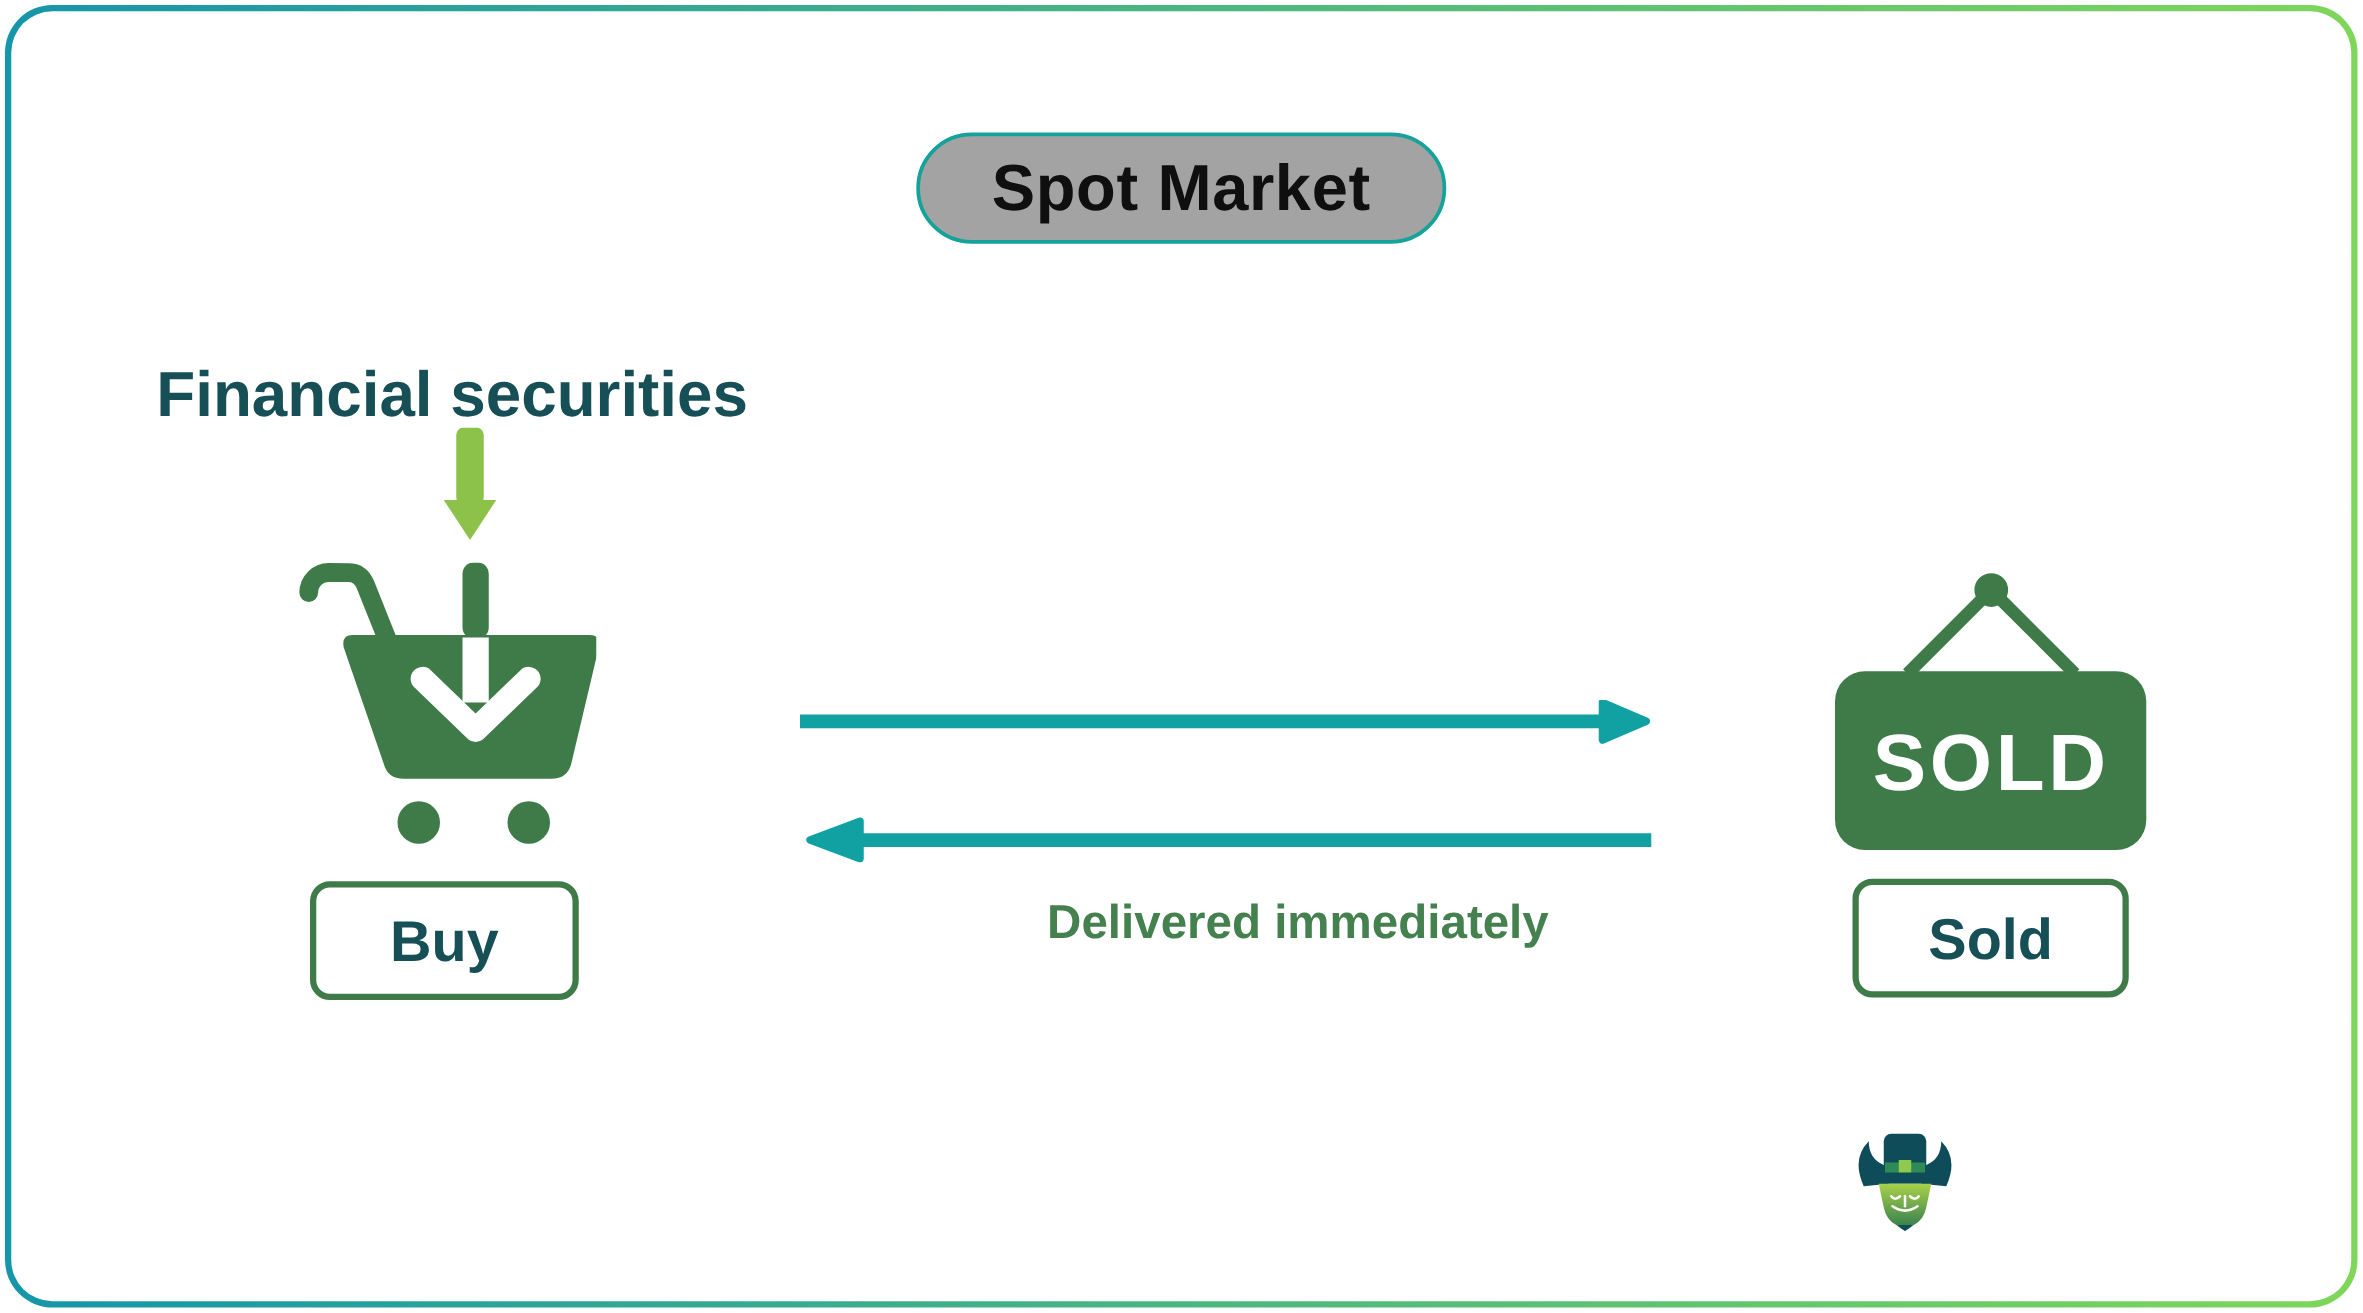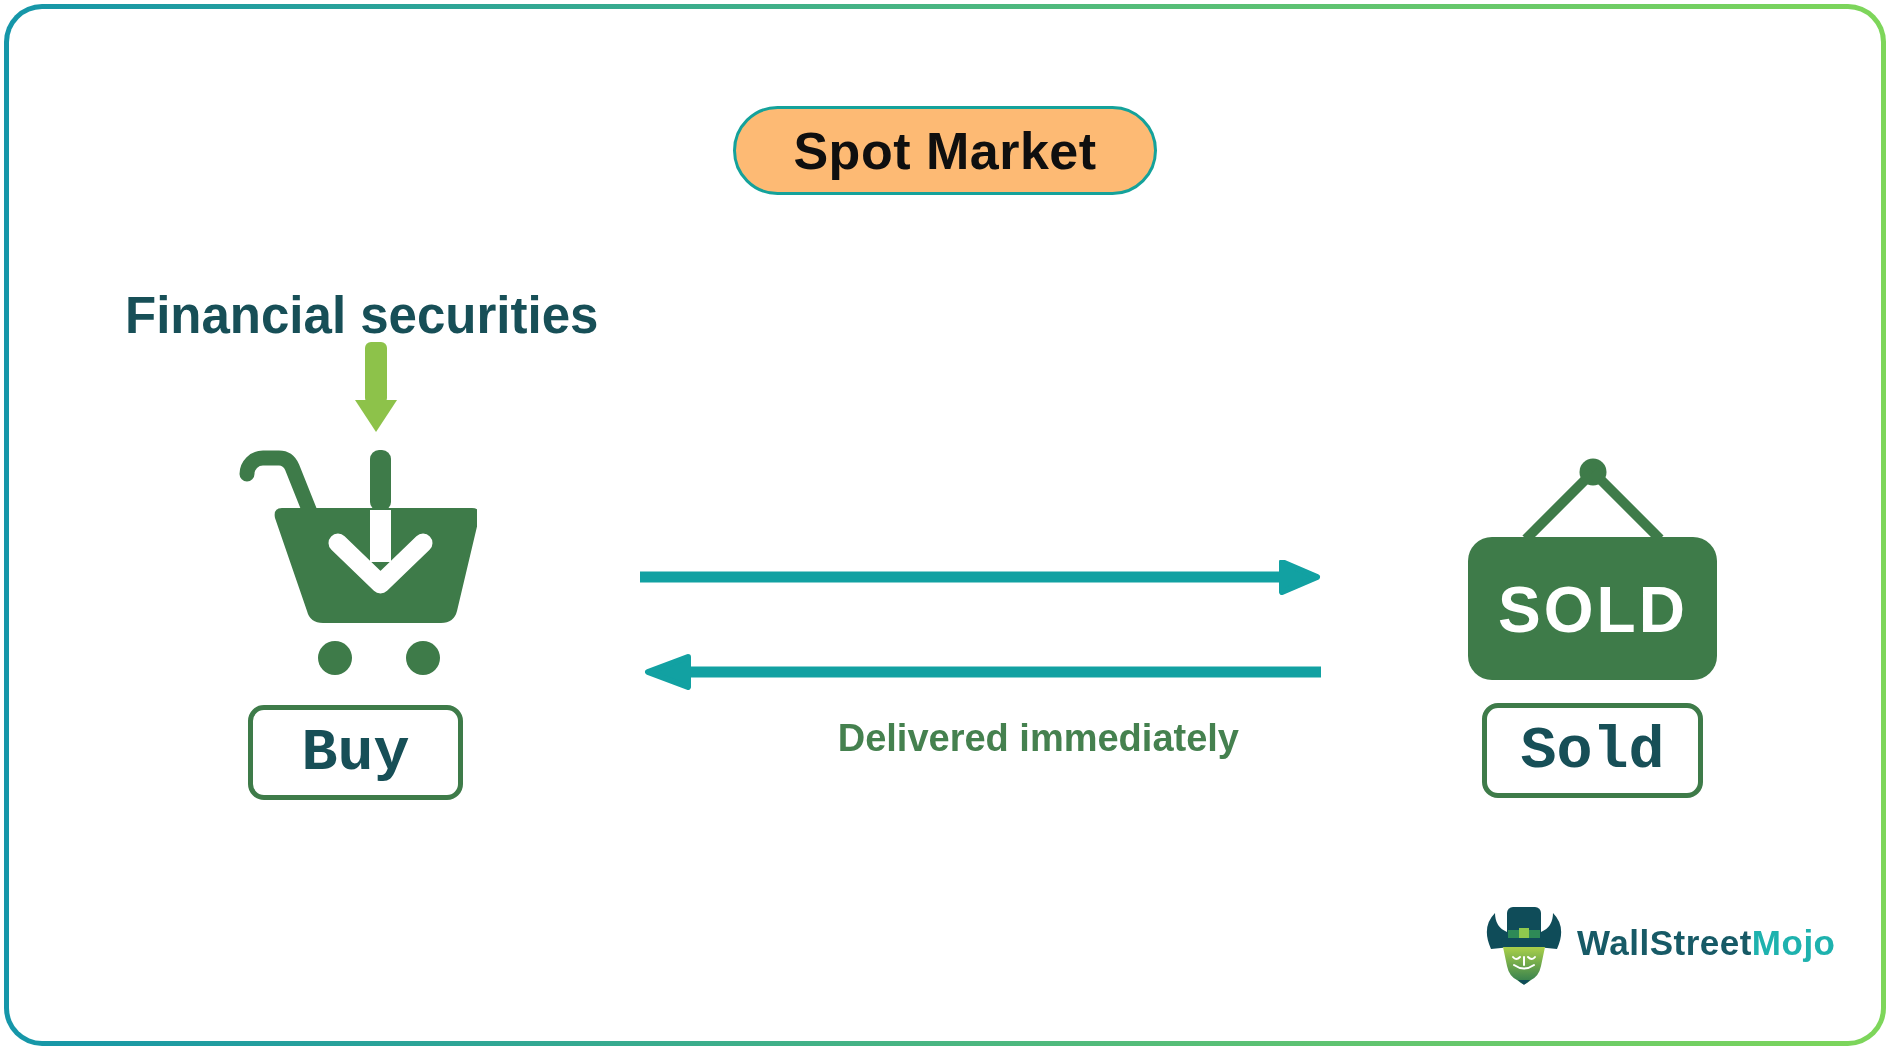--- a/index.html
+++ b/index.html
@@ -7,40 +7,40 @@
     position:relative;width:1890px;height:1050px;background:#ffffff;overflow:hidden;
     font-family:"Liberation Sans",sans-serif;
   }
   
   .frame{position:absolute;inset:4px;border-radius:38px;
     background:linear-gradient(90deg,var(--border-gradient-start,#1596a9),var(--border-gradient-end,#7ed65a));}
   .frame-inner{position:absolute;inset:5px;border-radius:33px;background:#ffffff;}
 
   .pill{
     position:absolute;left:733px;top:106px;width:424px;height:89px;
-    border:3px solid var(--pill-border,#14a29b);border-radius:46px;background:#fdba74;
+    border:3px solid var(--pill-border,#14a29b);border-radius:46px;background:#a3a3a3;
     display:flex;align-items:center;justify-content:center;box-sizing:border-box;
   }
   .pill span{font-size:52px;font-weight:700;color:#0f0f0f;letter-spacing:.5px;}
 
   .fin-label{
     position:absolute;left:125px;top:286px;width:500px;text-align:left;
     font-size:51px;font-weight:700;color:var(--dark-teal-text,#19505a);
   }
 
   .green-arrow{position:absolute;left:354px;top:342px;}
   .cart-icon{position:absolute;left:237px;top:450px;}
   .flow-arrows{position:absolute;left:630px;top:560px;}
   .sign-icon{position:absolute;left:1462px;top:454px;}
 
   .label-box{
     position:absolute;background:#fff;border:5px solid var(--accent-green,#3e7b49);
     border-radius:16px;display:flex;align-items:center;justify-content:center;box-sizing:border-box;
   }
-  .label-box span{font-size:60px;font-weight:700;color:var(--dark-teal-text,#174f57);font-family:Liberation Mono, monospace;}
+  .label-box span{font-size:46px;font-weight:700;color:var(--dark-teal-text,#174f57);}
   .buy-box{left:248px;top:705px;width:215px;height:95px;}
   .sold-box{left:1482px;top:703px;width:221px;height:95px;}
 
   .delivered{
     position:absolute;left:639px;top:717px;width:600px;text-align:right;
     font-size:38px;font-weight:700;color:var(--delivered-green,#45814f);
   }
 
   .brand{position:absolute;left:1483px;top:901px;height:84px;display:flex;align-items:center;gap:12px;}
   .wordmark{font-size:35px;font-weight:700;letter-spacing:.5px;white-space:nowrap;}
@@ -125,18 +125,15 @@
       <rect x="25" y="29" width="32" height="9" fill="#2e8a57"></rect>
       <rect x="36" y="27" width="10" height="12" fill="#8fc94e"></rect>
       <rect x="18" y="37" width="46" height="9" rx="4.5" fill="#0f4c59"></rect>
       <path d="M20 46 L62 46 L58 65 Q56 75 48 79 L44 82 Q41 84 38 82 L34 79 Q26 75 24 65 Z" fill="url(#faceGrad)"></path>
       <path d="M30 56 Q33 60 37 56" stroke="#ffffff" stroke-width="2" fill="none" stroke-linecap="round"></path>
       <path d="M45 56 Q49 60 52 56" stroke="#ffffff" stroke-width="2" fill="none" stroke-linecap="round"></path>
       <path d="M31 64 Q41 71 51 64" stroke="#ffffff" stroke-width="2" fill="none" stroke-linecap="round"></path>
       <path d="M41 56 L41 64" stroke="#ffffff" stroke-width="2" stroke-linecap="round"></path>
       <path d="M35 79 L47 79 L41 84 Z" fill="#0f4c59"></path>
     </svg>
-    <div class="wordmark">
-      <span class="w1">WallStreet</span><span class="w2">Mojo</span>
-    </div>
   </div>
 
 </div>
 
 </body></html>

